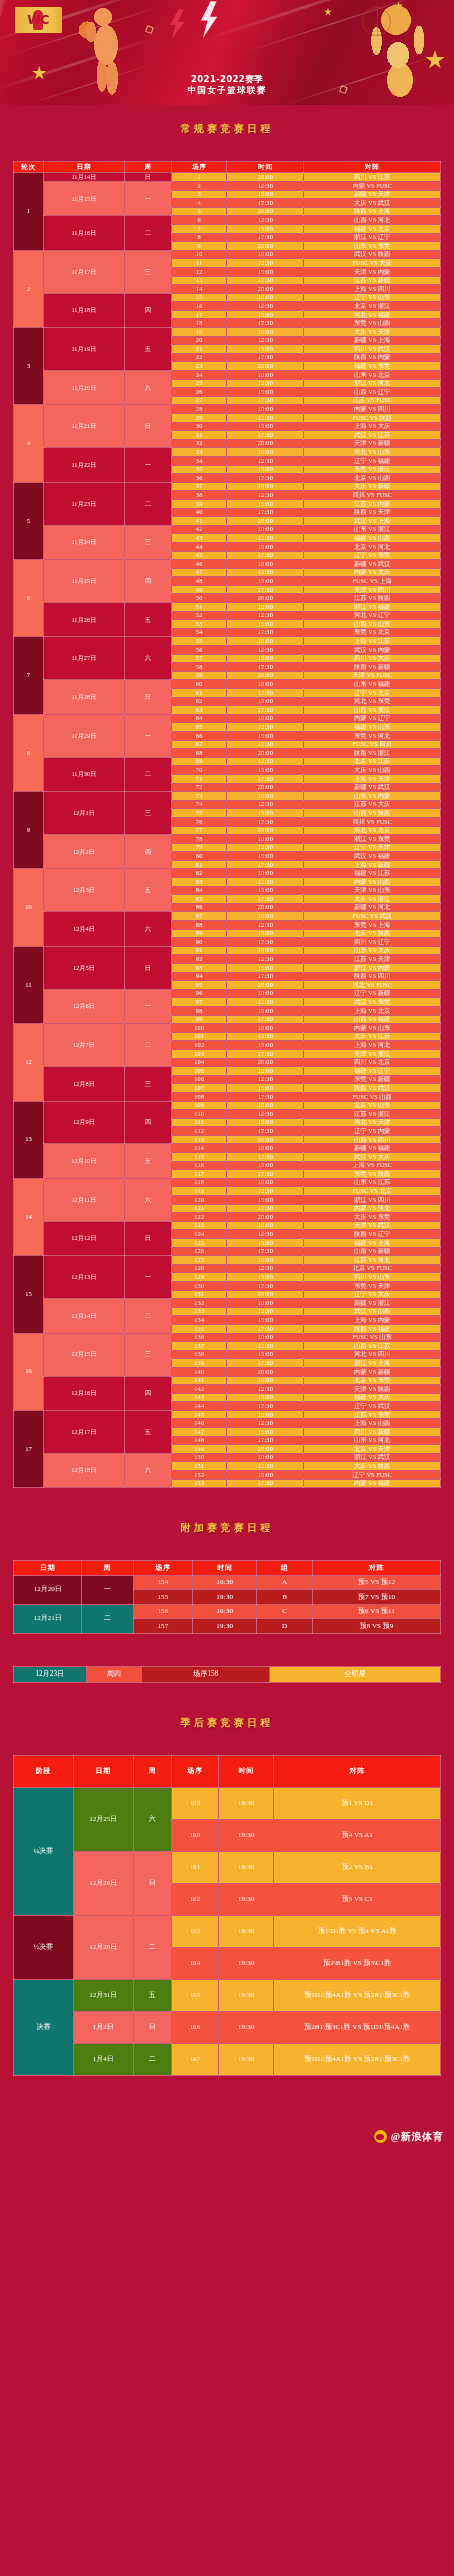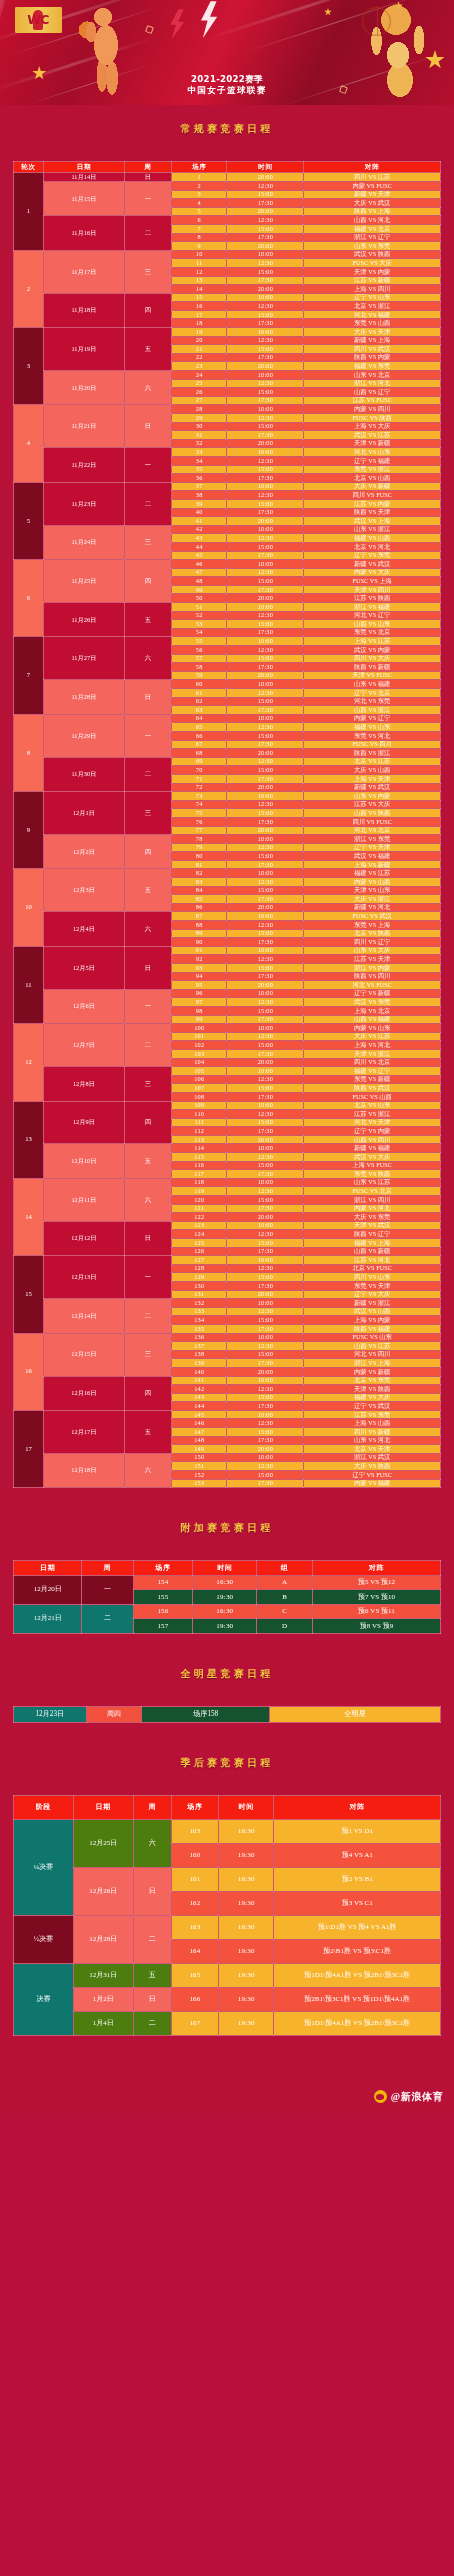--- a/index.html
+++ b/index.html
@@ -127,31 +127,31 @@
     letter-spacing:0.7px;
   }
   td.num, td.time { font-family:"Liberation Serif",serif; letter-spacing:0.2px; }
   
   .c-dark   { background:#7e0a1f; }
   .c-pink   { background:#f4655e; }
   .c-rose   { background:#4d7c0f; }
   .c-lightrose { background:#0f766e; }
   .r-orange { background:#f7b32b; }
   .r-red    { background:#f4523c; }
-  .r-orange2{ background:#14532d; }
+  .r-orange2{ background:#b91c1c; }
   .r-red2   { background:#f2503d; }
   .round-dark { background:#7e0a1f; font-size:6.6px; }
   .round-light{ background:#f76a55; font-size:6.6px; }
   .date-dark  { background:#c20d33; }
   .date-light { background:#f4655e; }
 
   
   .tbl-sm th, .tbl-sm td { height:14.5px; font-size:7px; }
   .tbl-allstar td { height:16px; font-size:7.2px; }
-  .tbl-po th, .tbl-po td { height:24px; font-size:7px;font-family:Liberation Serif, serif; }
+  .tbl-po th, .tbl-po td { height:32px; font-size:7px;font-family:Liberation Serif, serif; }
 
   .footer {
     height:66px; position:relative;
   }
   .watermark {
     position:absolute; right:10.5px; bottom:14.5px;
     display:flex; align-items:center; gap:4px;text-align:center;
   }
   .wb-icon {
     width:13px; height:13px; border-radius:50%;
@@ -1127,21 +1127,20 @@
           <tr>
             <td class="r-orange2 num">157</td>
             <td class="r-orange2 time">19:30</td>
             <td class="r-orange2">D</td>
             <td class="r-orange2">预8 VS 预9</td>
           </tr>
         </tbody>
     </table>
   </div>
 
-  <div class="section-title">全明星竞赛日程</div>
   <div class="tbl-wrap">
     <table class="tbl-allstar">
       <colgroup>
           <col style="width:17%">
           <col style="width:13%">
           <col style="width:30%">
           <col style="width:40%">
         </colgroup>
       <tbody>
           <tr>

